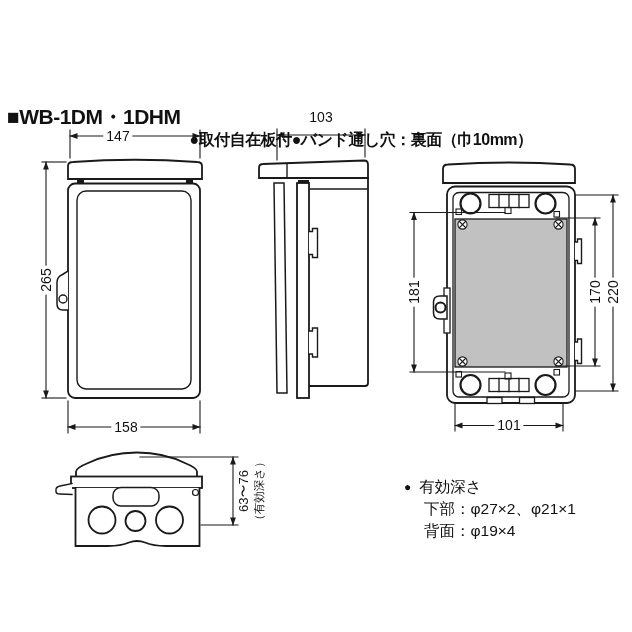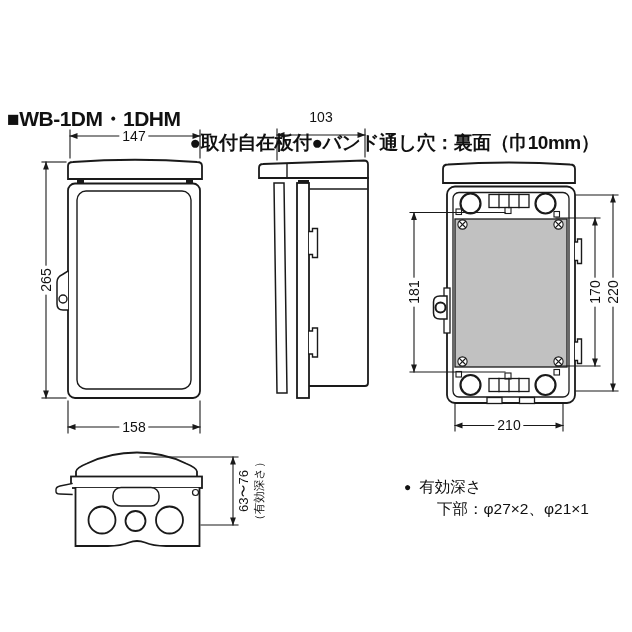--- a/index.html
+++ b/index.html
@@ -5,34 +5,34 @@
   html,body{margin:0;padding:0;background:#ffffff;}
   #stage{
     position:relative;width:632px;height:632px;background:#ffffff;
     font-family:"Liberation Sans",sans-serif;color:#111;overflow:hidden;
   }
   #drawing{position:absolute;left:0;top:0;}
   .title-row{
     position:absolute;left:7px;top:82px;display:flex;align-items:center;gap:9px;white-space:nowrap;
   }
   .title-model{font-size:21px;font-weight:bold;letter-spacing:-0.5px;}
-  .title-features{font-size:19px;font-weight:600;letter-spacing:-0.5px;margin-top:48px;}
+  .title-features{font-size:16px;font-weight:600;letter-spacing:-0.5px;margin-top:48px;}
   .dim-label{
     position:absolute;transform:translate(-50%,-50%);background:#fff;
     padding:0 3px;font-size:14px;line-height:1.05;white-space:nowrap;color:#111;
   }
   .dim-label.rot{transform:translate(-50%,-50%) rotate(-90deg);}
   .dim-label.small{font-size:13px;}
   .dim-label.tiny{font-size:11.5px;padding:0 1px;}
   .knock-note{
     position:absolute;left:404px;top:476px;font-size:15.5px;line-height:22px;white-space:nowrap;
   }
   .knock-title-row{display:flex;align-items:center;}
   .knock-bullet{font-size:12px;margin-right:8px;}
-  .knock-indent{margin-left:33px;}
+  .knock-indent{margin-left:20px;}
 </style>
 </head>
 <body>
 
 <div id="stage">
 
   <svg id="drawing" width="632" height="632" viewBox="0 0 632 632" fill="none" stroke="#1a1a1a" stroke-width="1.8" stroke-linecap="square">
     <defs>
       <marker id="arrow" markerWidth="9" markerHeight="9" refX="8" refY="4.5" orient="auto-start-reverse" markerUnits="userSpaceOnUse">
         <path d="M0.5,1.6 L8.5,4.5 L0.5,7.4 Z" fill="#1a1a1a" stroke="none"></path>
@@ -193,32 +193,33 @@
         <line x1="233" y1="457" x2="233" y2="525" marker-start="url(#arrow)" marker-end="url(#arrow)"></line>
       </g>
     </g>
   </svg>
 
   <div class="title-row">
     <span class="title-model">■WB-1DM・1DHM</span>
     <span class="title-features">●取付自在板付●バンド通し穴：裏面（巾10mm）</span>
   </div>
 
-  <div class="dim-label" style="left:134px;top:136px;">147</div>
+  <div class="dim-label" style="left:118px;top:136px;">147</div>
   <div class="dim-label" style="left:321px;top:117px;">103</div>
   <div class="dim-label rot" style="left:46px;top:280px;">265</div>
-  <div class="dim-label" style="left:134px;top:427px;">158</div>
+  <div class="dim-label" style="left:126px;top:427px;">158</div>
   <div class="dim-label rot" style="left:414px;top:292px;">181</div>
   <div class="dim-label rot" style="left:595px;top:292px;">170</div>
   <div class="dim-label rot" style="left:613px;top:292px;">220</div>
-  <div class="dim-label" style="left:509px;top:425px;">210</div>
+  <div class="dim-label" style="left:509px;top:425px;">101</div>
   <div class="dim-label rot small" style="left:244px;top:491px;">63〜76</div>
   <div class="dim-label rot tiny" style="left:259px;top:491px;">（有効深さ）</div>
 
   <div class="knock-note">
     <div class="knock-title-row">
       <span class="knock-bullet">●</span>
       <span>有効深さ</span>
     </div>
     <div class="knock-indent">下部：φ27×2、φ21×1</div>
+    <div class="knock-indent">背面：φ19×4</div>
   </div>
 
 </div>
 
 </body></html>

